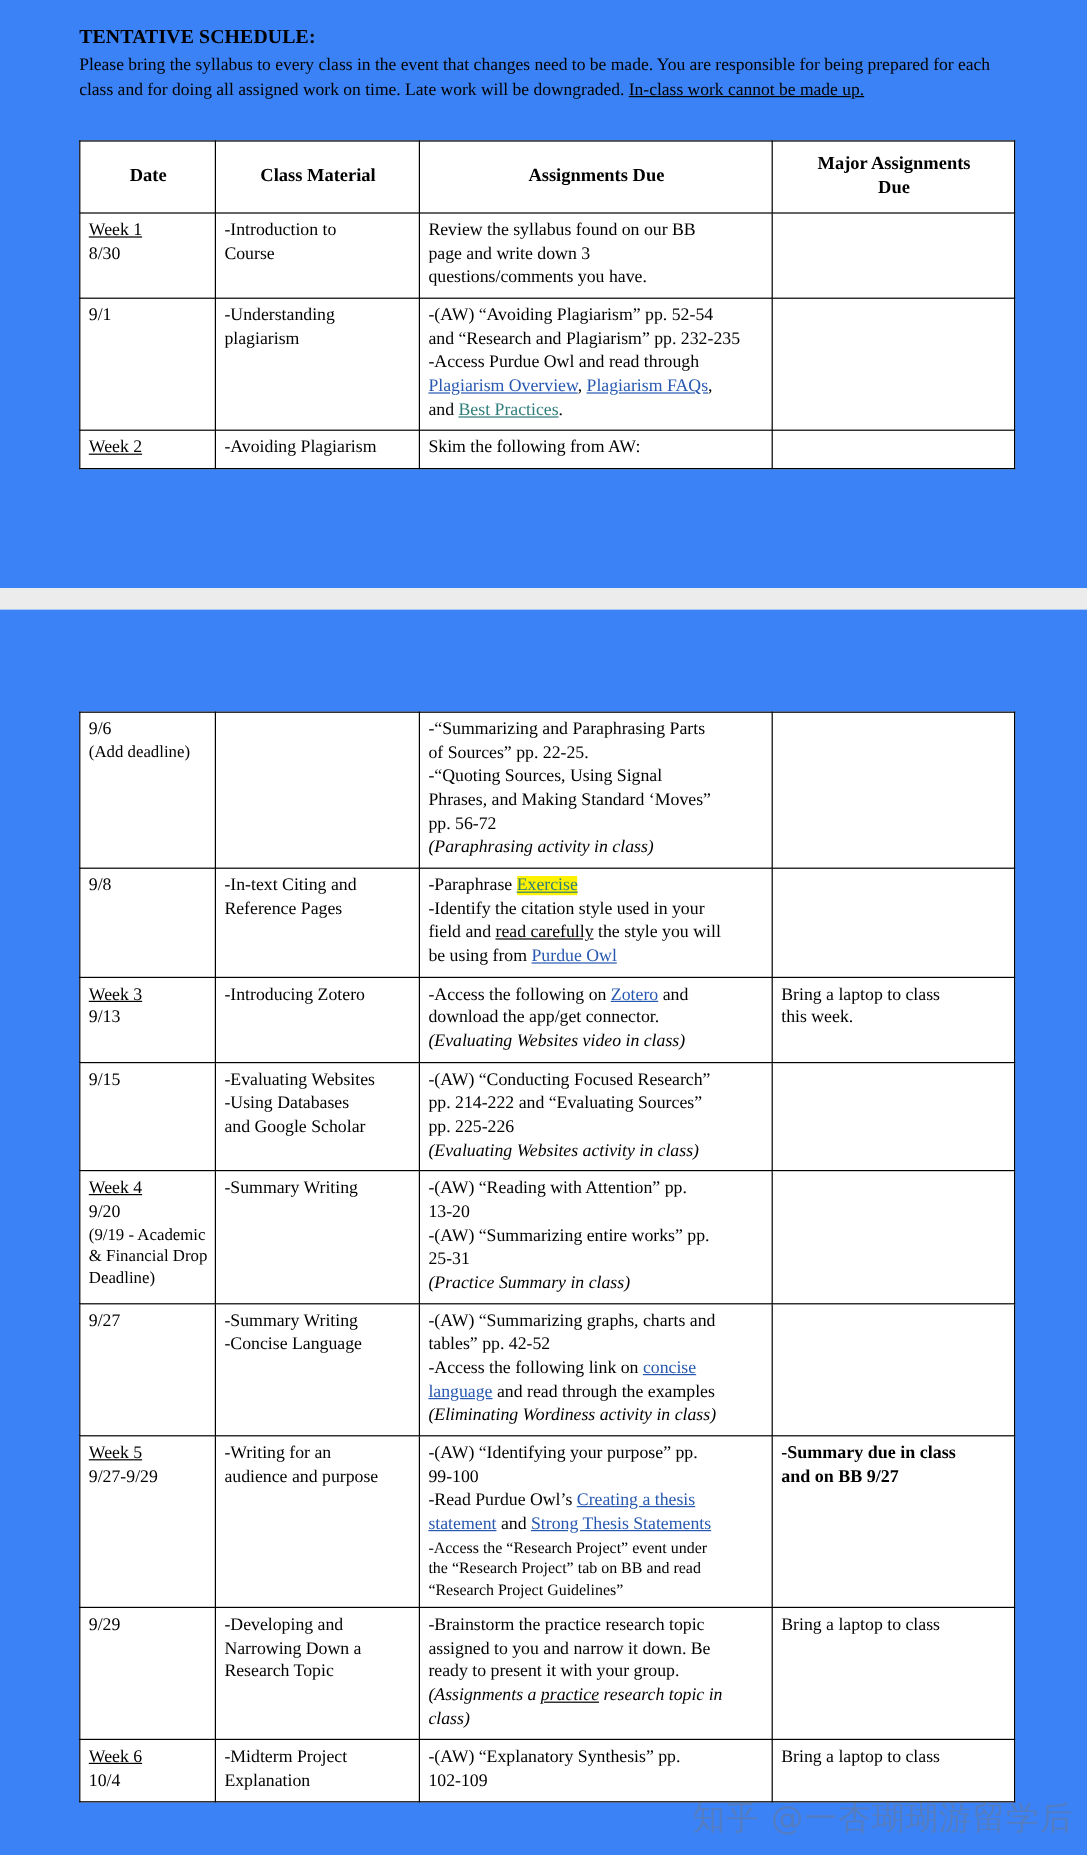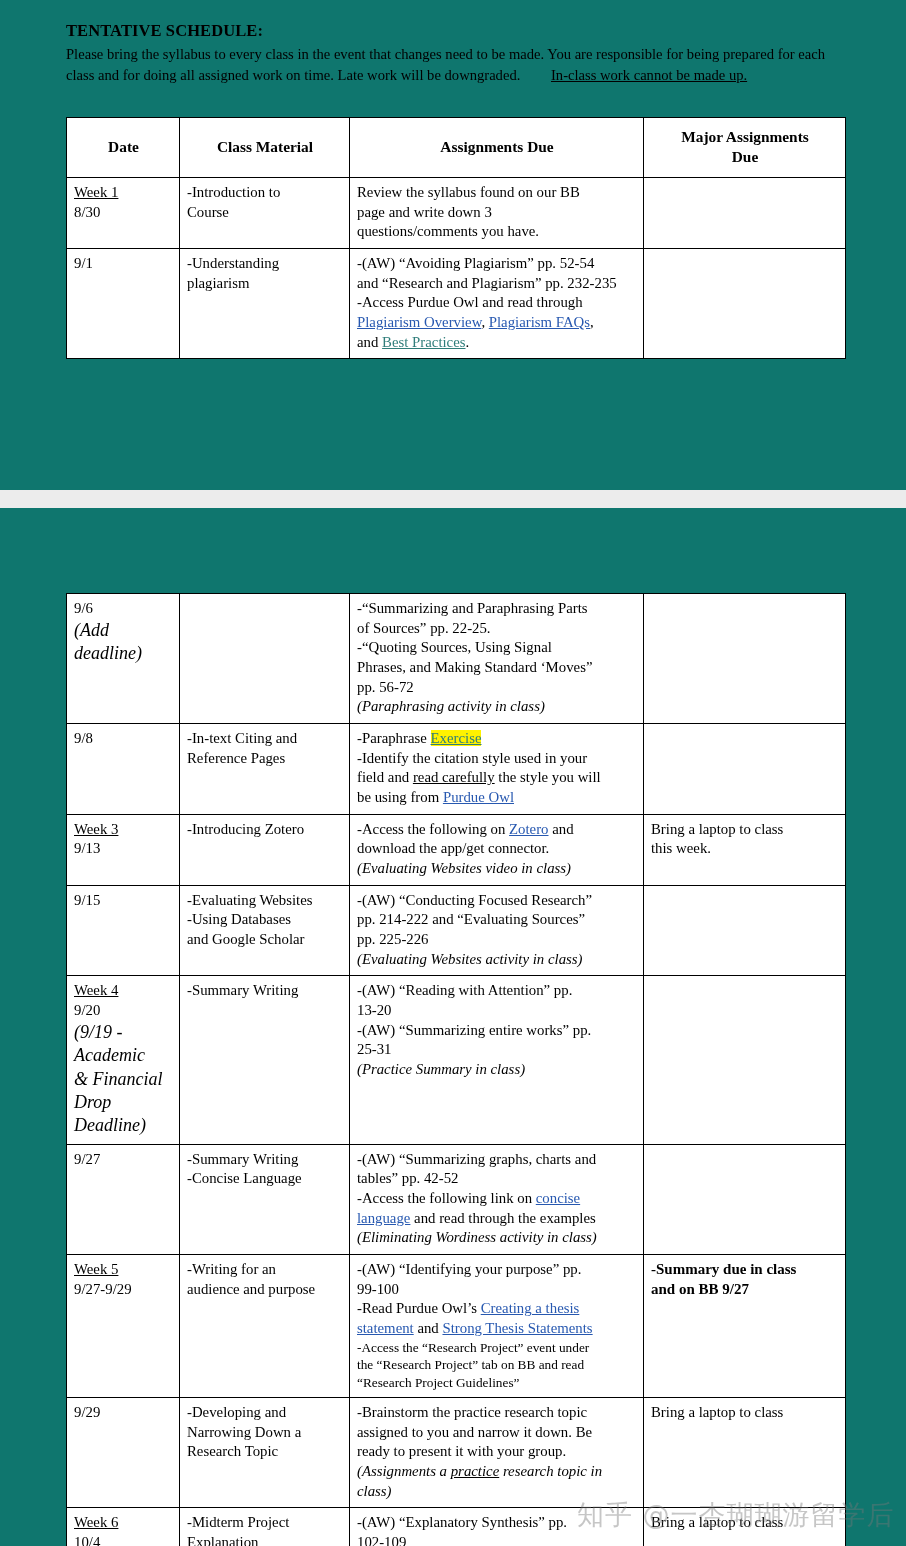--- a/index.html
+++ b/index.html
@@ -10,41 +10,41 @@
   body {
     width: 906px;
     height: 1546px;
     position: relative;
     overflow: hidden;
     font-family: "Liberation Serif", "DejaVu Serif", serif;
     color: #000000;
   }
 
   
-  .page-slice { position: absolute; left: 0; width: 906px; background: #0f766e; }
+  .page-slice { position: absolute; left: 0; width: 906px; background: #3b82f6; }
   #page-one   { top: 0;   height: 490px; }
   .page-gap   { position: absolute; left: 0; top: 490px; width: 906px; height: 18px; background: #ececec; }
   #page-two   { top: 508px; height: 1038px; }
 
   
   .doc-head { position: absolute; left: 66px; top: 22px; width: 762px; }
   .doc-title {
     font-size: 16.5px;
     font-weight: bold;
     letter-spacing: .1px;
     margin: 0 0 3px 0;
     line-height: 1.15;
   }
   .doc-intro {
     font-size: 14.6px;
     line-height: 1.45;
     margin: 0;
     text-align: left;
   }
-  .u { text-decoration: underline; margin-left: 27px; }
+  .u { text-decoration: underline; }
 
   
   table.sched {
     position: absolute;
     border-collapse: collapse;
     table-layout: fixed;
     background: #fff;
   }
   table.sched td, table.sched th {
     border: 1.3px solid #000;
@@ -66,21 +66,21 @@
   col.c-date { width: 113px; }
   col.c-mat  { width: 170px; }
   col.c-asgn { width: 294px; }
   col.c-maj  { width: 202px; }
 
   #table-one { left: 66px; top: 117px; width: 779px; }
   #table-two { left: 66px; top: 85px;  width: 779px; }
 
   .cell-line { display: block; }
   .ital  { font-style: italic; }
-  .small { font-size: 18px; line-height: 1.3; font-style: italic; }
+  .small { font-size: 14px; line-height: 1.3; }
   .xsmall{ font-size: 13.3px; line-height: 1.31; }
   .uline { text-decoration: underline; }
   .lnk        { color: #2758b0; text-decoration: underline; }
   .lnk-teal   { color: #2f7d7a; text-decoration: underline; text-align: center; }
   .hl         { background: #fff200; }
   .maj-bold   { font-weight: bold; font-size: 15px; line-height: 1.32; }
 
   
   .watermark {
     position: absolute;
@@ -157,20 +157,32 @@
         <td>
           <span class="cell-line">-(AW) “Avoiding Plagiarism” pp. 52-54</span>
           <span class="cell-line">and “Research and Plagiarism” pp. 232-235</span>
           <span class="cell-line">-Access Purdue Owl and read through</span>
           <span class="cell-line"><a class="lnk">Plagiarism Overview</a><span>, </span><a class="lnk">Plagiarism FAQs</a><span>,</span></span>
           <span class="cell-line"><span>and </span><a class="lnk-teal">Best Practices</a><span>.</span></span>
         </td>
         <td></td>
       </tr>
 
+      <tr>
+        <td>
+          <span class="cell-line uline">Week 2</span>
+        </td>
+        <td>
+          <span class="cell-line">-Avoiding Plagiarism</span>
+        </td>
+        <td>
+          <span class="cell-line">Skim the following from AW:</span>
+        </td>
+        <td></td>
+      </tr>
 
     </tbody>
   </table>
 </div>
 
 <div class="page-gap"></div>
 
 <div class="page-slice" id="page-two">
 
   <table class="sched" id="table-two">

